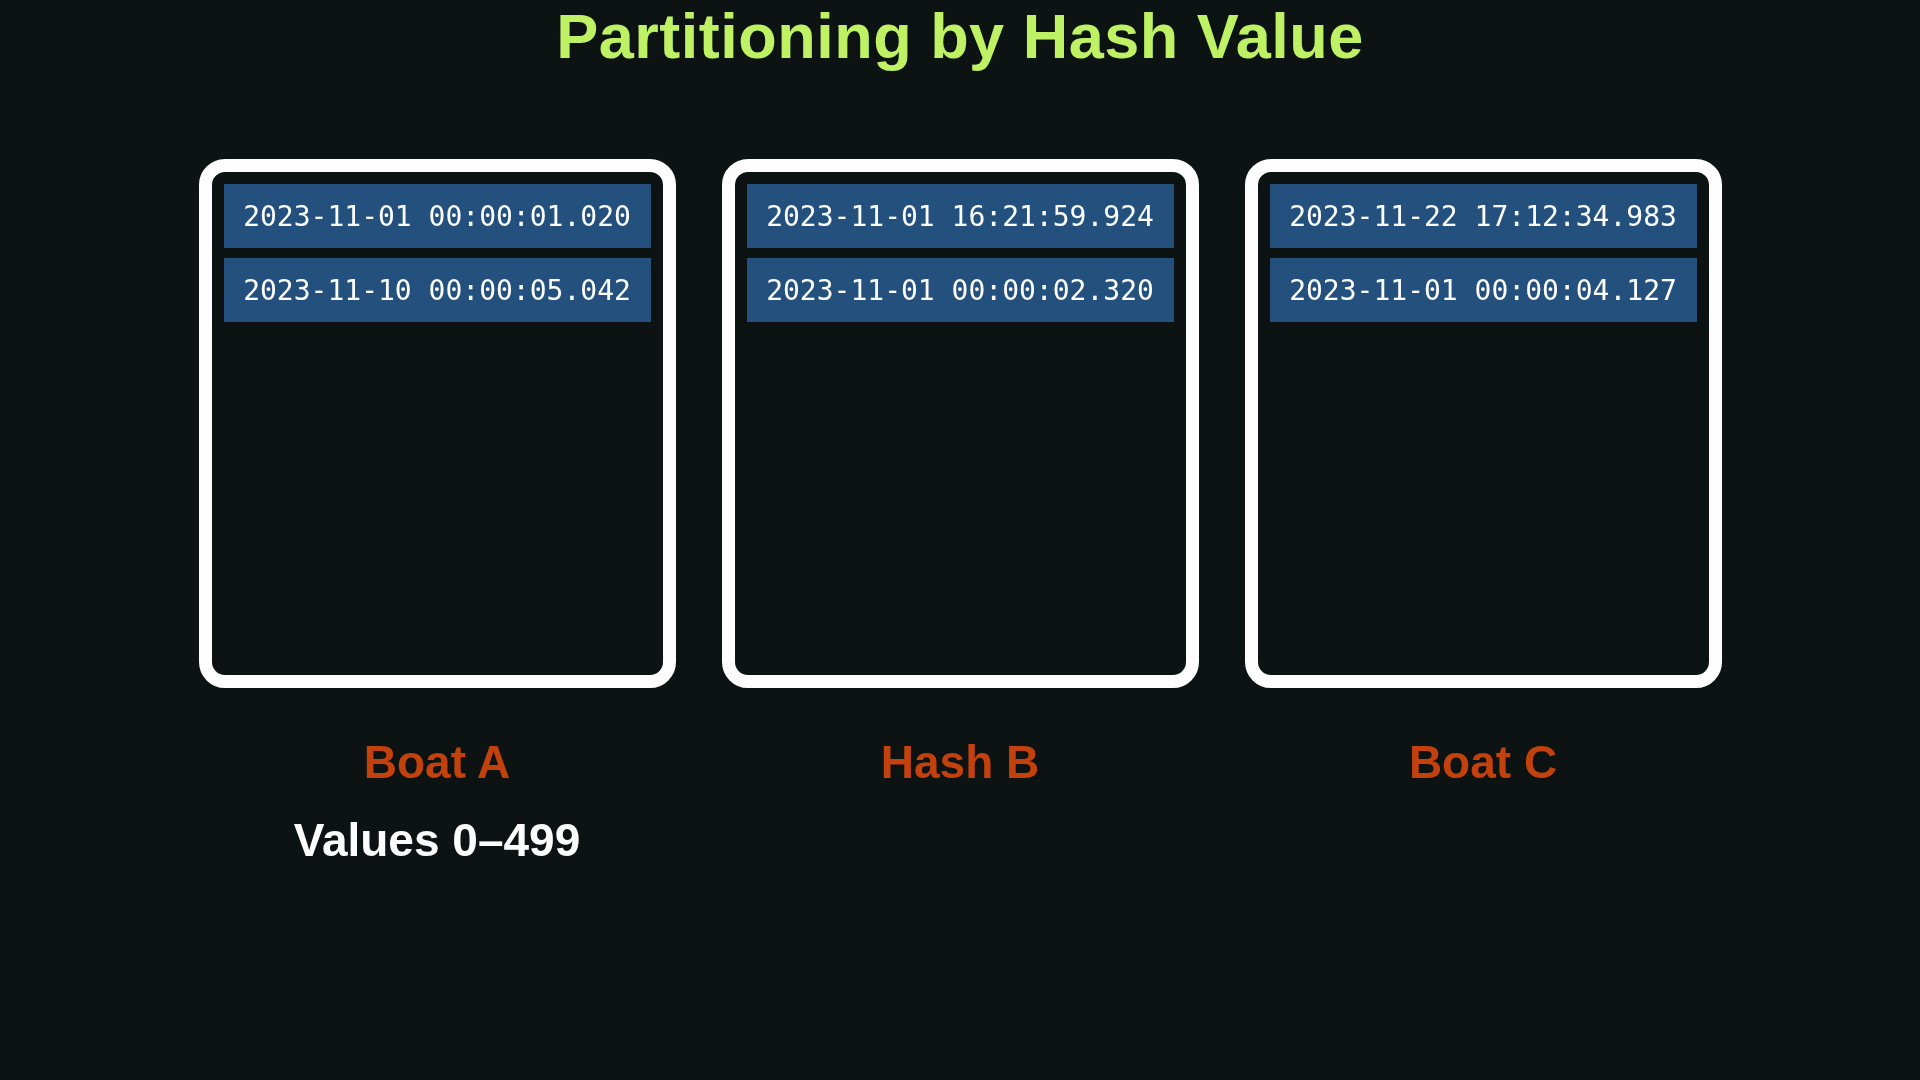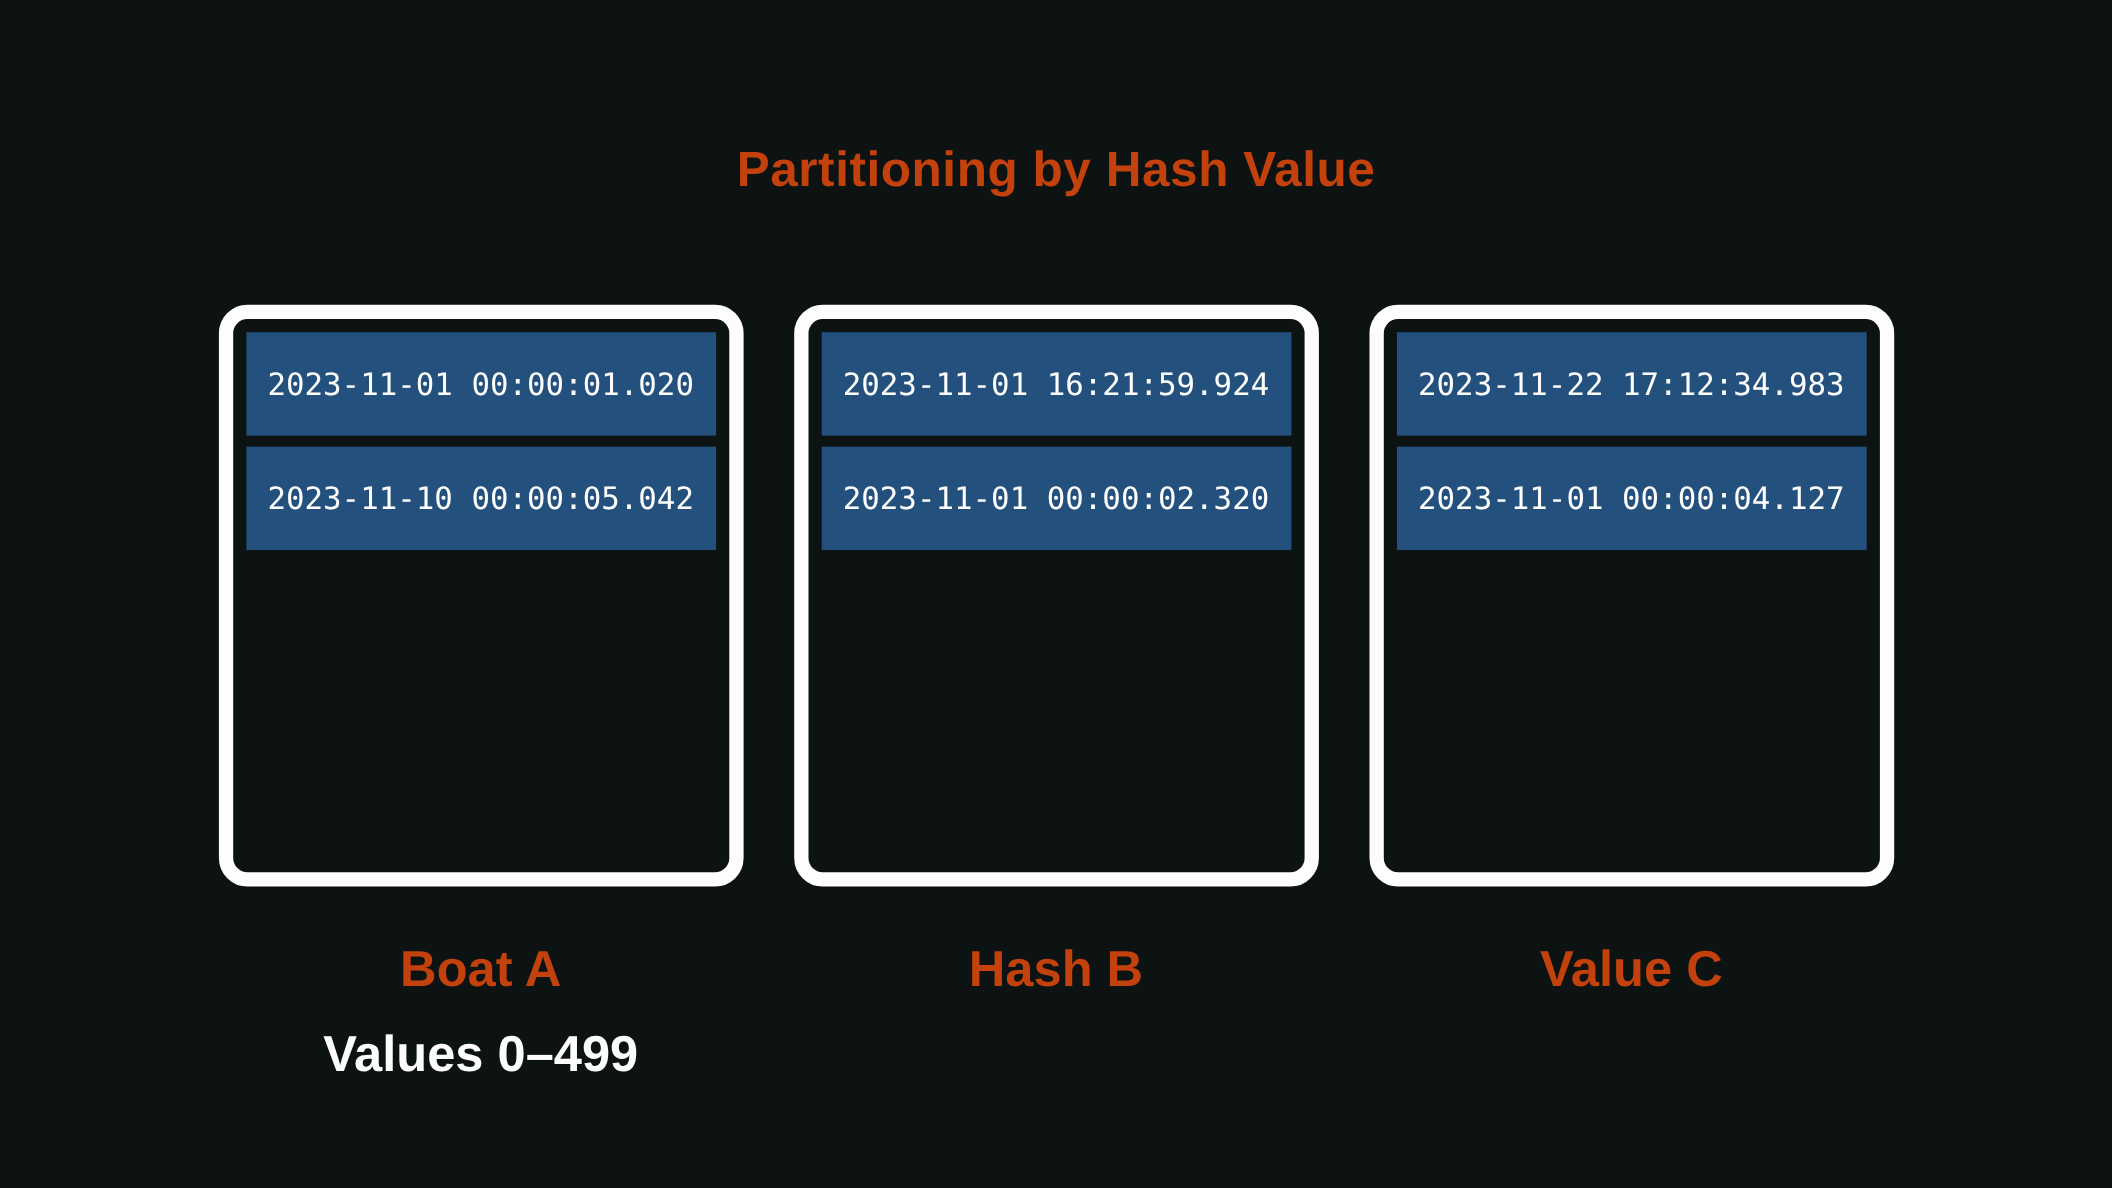--- a/index.html
+++ b/index.html
@@ -6,26 +6,25 @@
     margin: 0;
     padding: 0;
     width: 1920px;
     height: 1080px;
     background: #0c1312;
     overflow: hidden;
     font-family: "Liberation Sans", sans-serif;
   }
 
   .page-title {
-    padding-top: 118px;
     height: 72px;
     line-height: 72px;
     text-align: center;
-    color: #c2410c;
-    font-size: 45px;
+    color: #bef264;
+    font-size: 63px;
     font-weight: bold;
     letter-spacing: 0.5px;
   }
 
   .diagram-row {
     display: flex;
     justify-content: center;
     align-items: flex-start;
     gap: 46px;
     margin-top: 87px;
@@ -42,21 +41,21 @@
     box-sizing: border-box;
     width: 477px;
     height: 529px;
     border: 13px solid #fdfdfd;
     border-radius: 26px;
     padding: 12px;
     background: transparent;
   }
 
   .record-bar {
-    height: 94px;
+    height: 64px;
     margin-bottom: 10px;
     background: #23507d;
     display: flex;
     align-items: center;
     justify-content: center;
     color: #fdfdfd;
     font-family: "DejaVu Sans Mono", monospace;
     font-size: 28px;
     white-space: pre;
   }
@@ -103,16 +102,16 @@
       <div class="record-bar">2023-11-01 00:00:02.320</div>
     </div>
     <div class="partition-name">Hash B</div>
   </div>
 
   <div class="diagram-column">
     <div class="partition-box">
       <div class="record-bar">2023-11-22 17:12:34.983</div>
       <div class="record-bar">2023-11-01 00:00:04.127</div>
     </div>
-    <div class="partition-name">Value C</div>
+    <div class="partition-name">Boat C</div>
   </div>
 
 </div>
 
 </body></html>

